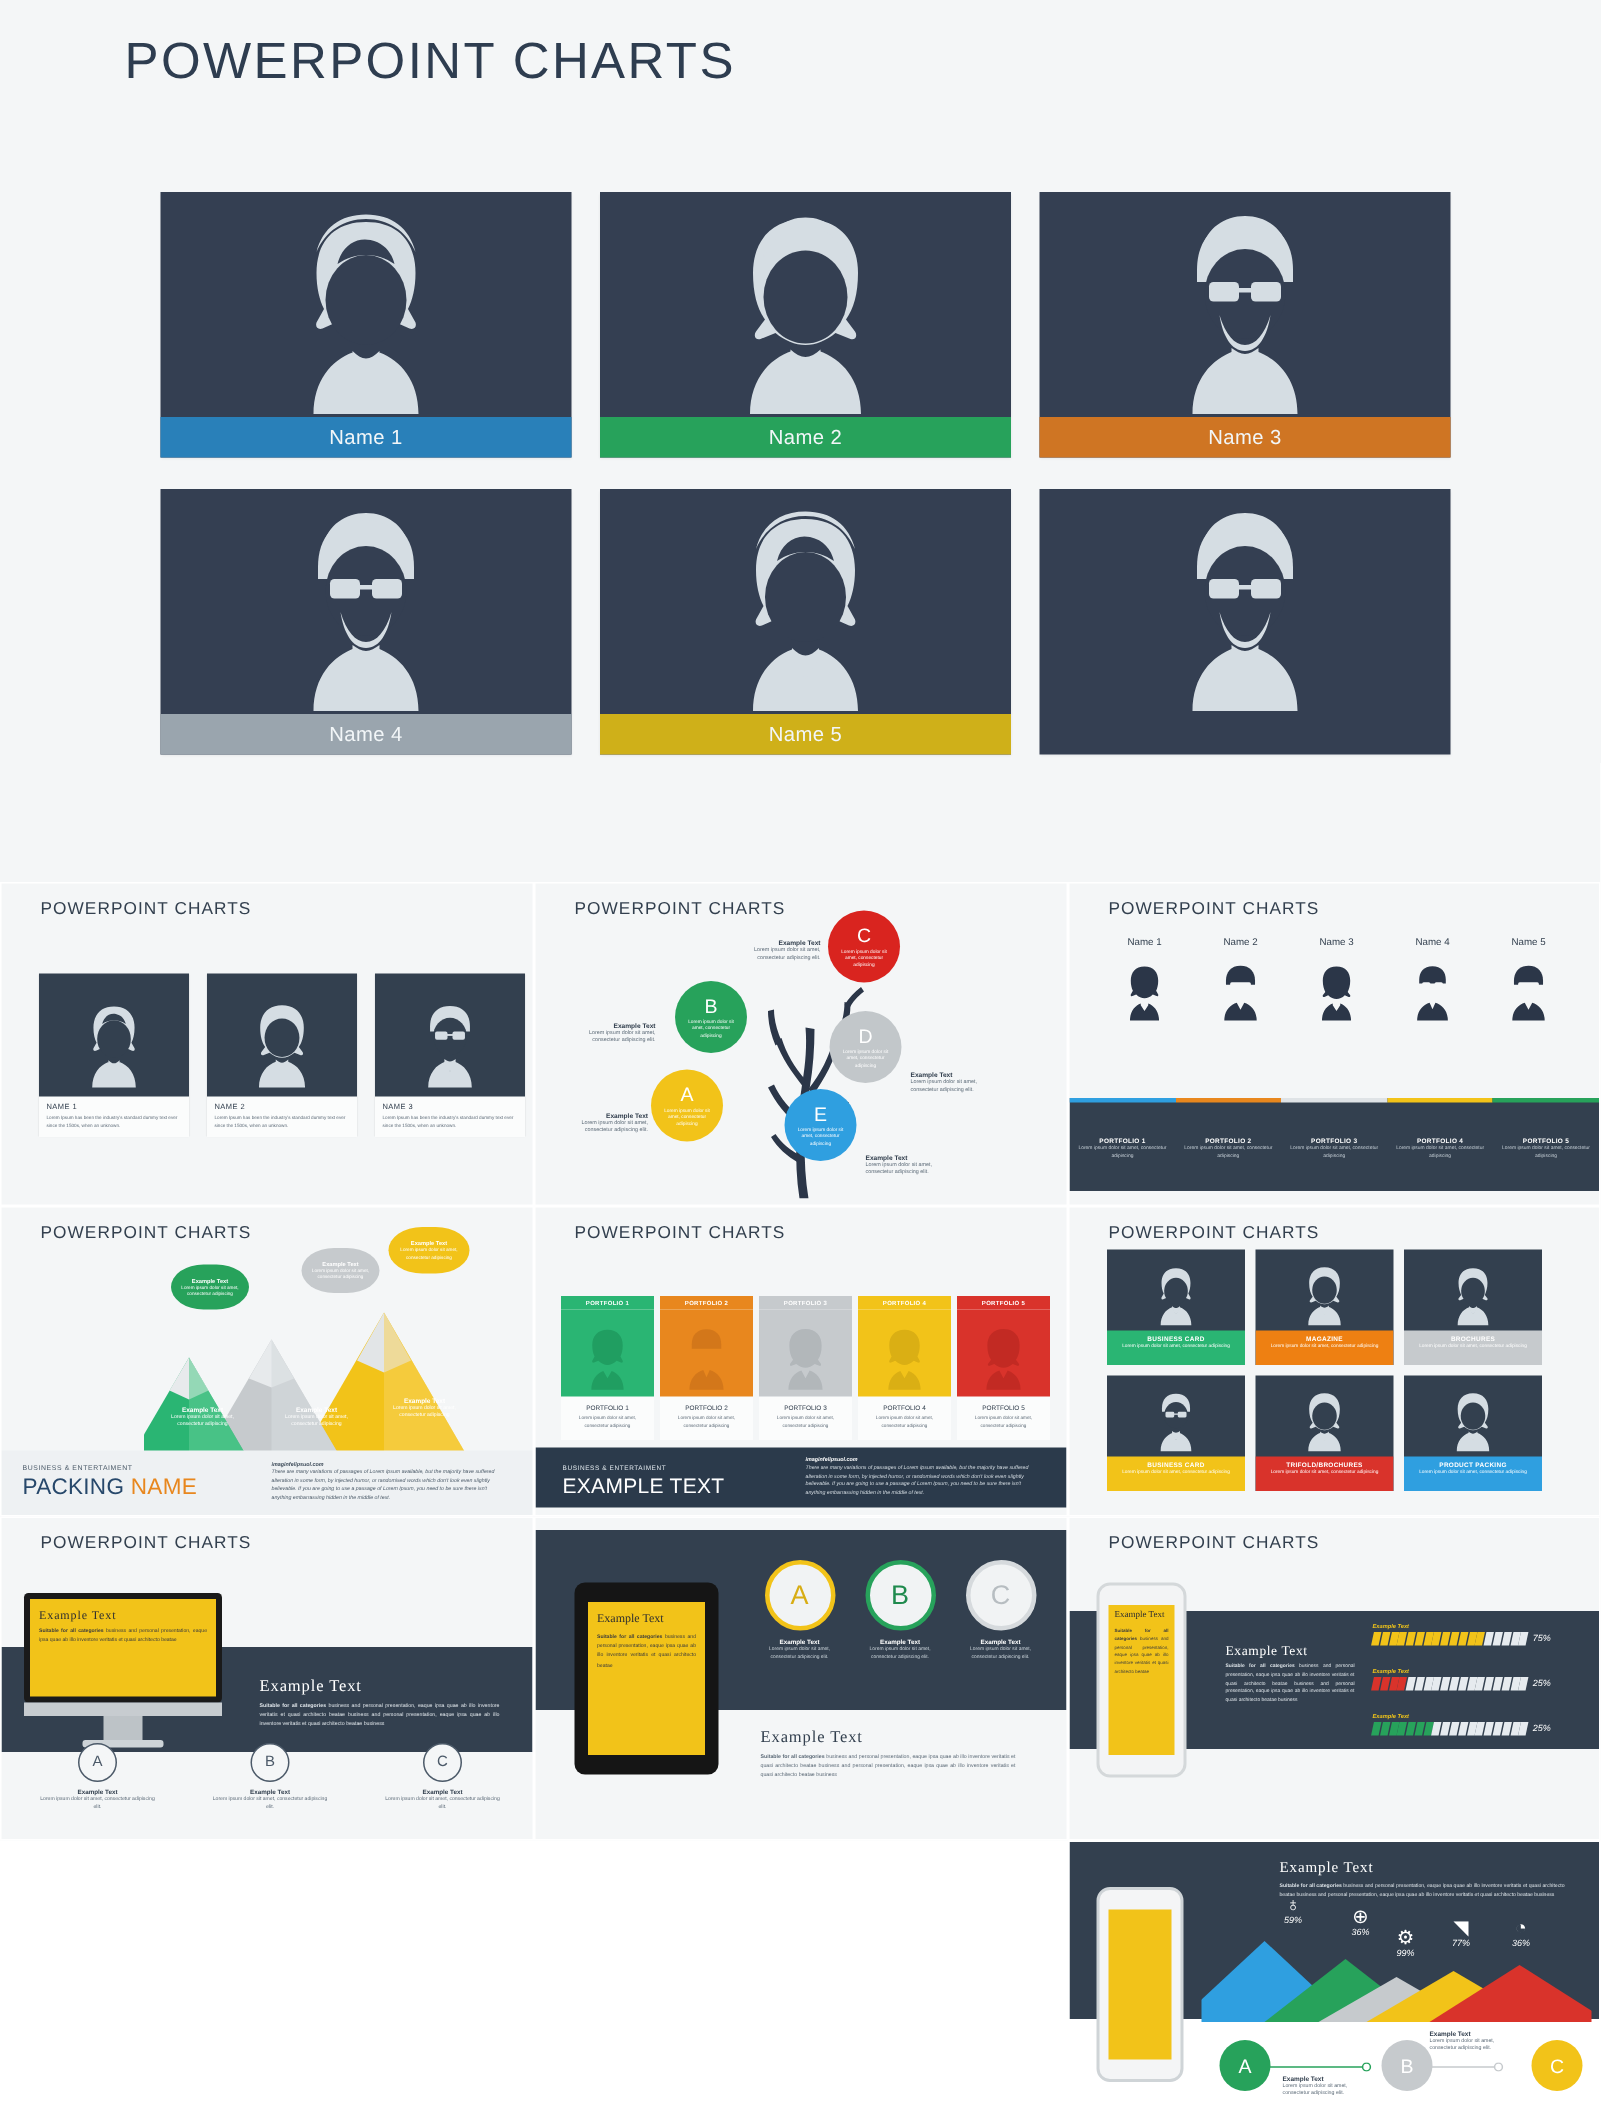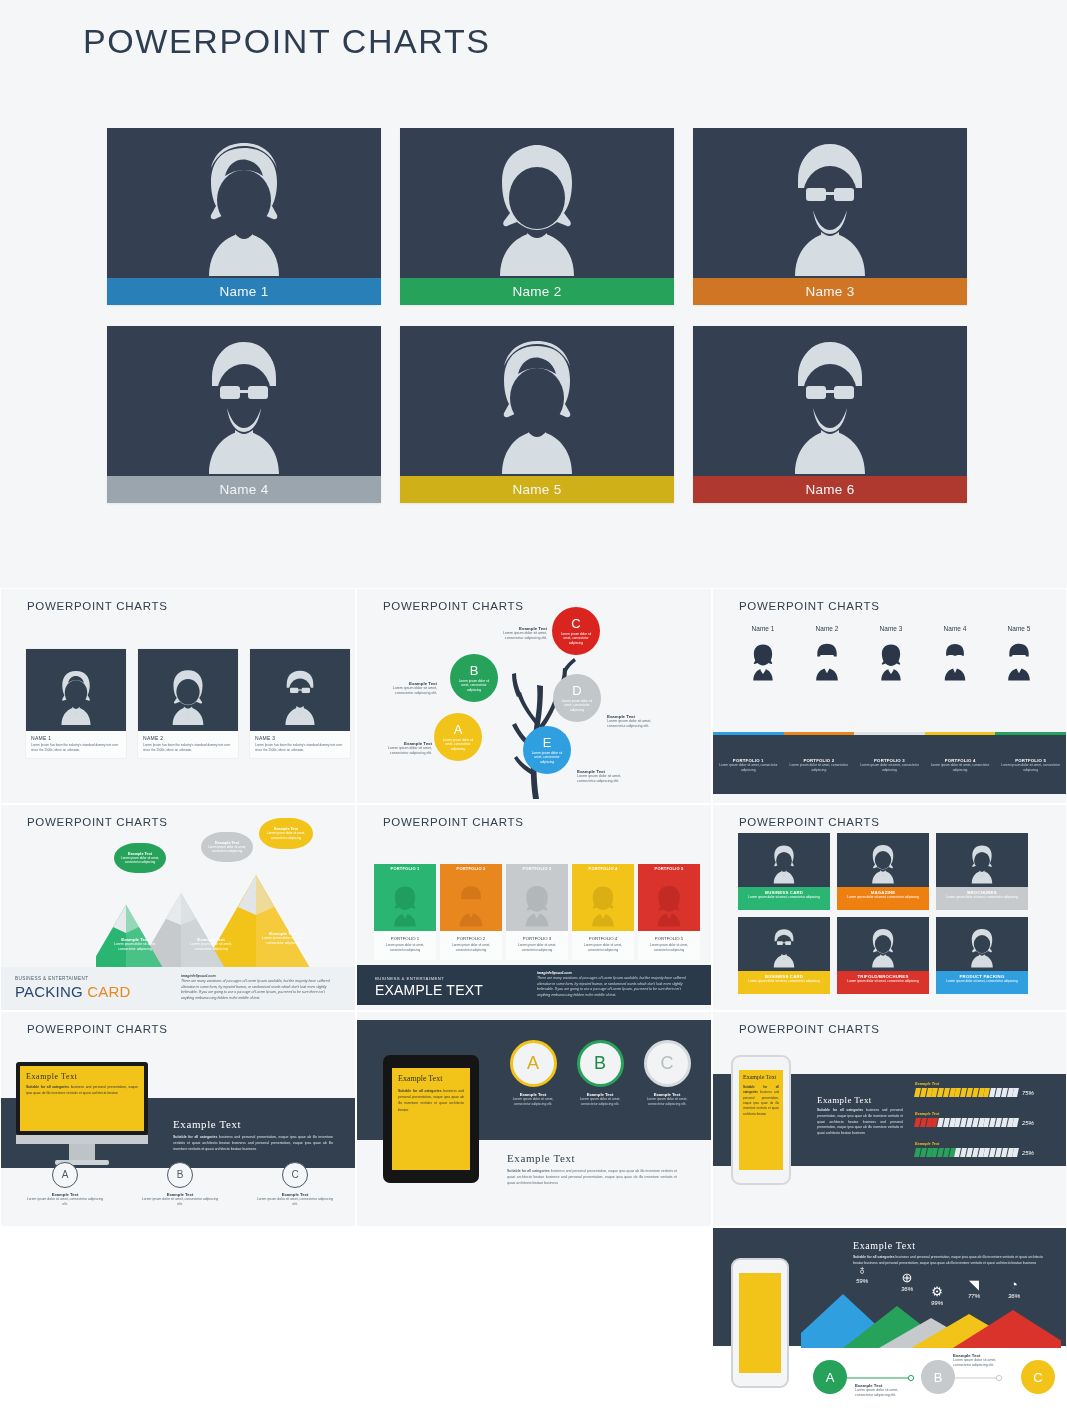--- a/index.html
+++ b/index.html
@@ -301,21 +301,20 @@
           <path d="M36 28c8-12 17-17 29-17s21 5 29 17c-4-14-15-22-29-22S40 14 36 28z" fill="#d5dde3"></path>
           <g fill="#d5dde3">
             <rect x="41" y="50" width="20" height="13" rx="3"></rect>
             <rect x="69" y="50" width="20" height="13" rx="3"></rect>
             <rect x="60" y="54" width="10" height="3"></rect>
           </g>
           <path d="M48 72c4 13 10 20 17 20s13-7 17-20c-2 14-8 24-17 24s-15-10-17-24z" fill="#d5dde3"></path>
           <path d="M56 94c3 2 6 4 9 4s6-2 9-4v7l-9 14-9-14z" fill="#d5dde3"></path>
         </svg>
       </div>
-      <div class="person-name" style="background: rgb(176, 57, 47);">Name 6</div>
     </div>
 
   </div>
 </section>
 
 <section class="thumbs">
 
   <div class="trow">
 
     <div class="thumb" style="width:356px;height:216px">
@@ -573,21 +572,21 @@
         <div class="h">Example Text</div>
         <div class="p">Lorem ipsum dolor sit amet, consectetur adipiscing</div>
       </div>
       <div class="mt-label" style="left:255px;top:126px;width:54px">
         <div class="h">Example Text</div>
         <div class="p">Lorem ipsum dolor sit amet, consectetur adipiscing</div>
       </div>
 
       <div class="t4-footer">
         <div class="bt">BUSINESS &amp; ENTERTAIMENT</div>
-        <div class="ex"><span>PACKING</span> <i>CARD</i></div>
+        <div class="ex"><span>PACKING</span> <i>NAME</i></div>
         <div class="site">imaginfelipsuol.com</div>
         <div class="para">There are many variations of passages of Lorem Ipsum available, but the majority have suffered alteration in some form, by injected humor, or randomised words which don't look even slightly believable. If you are going to use a passage of Lorem Ipsum, you need to be sure there isn't anything embarrassing hidden in the middle of text.</div>
       </div>
     </div>
 
     <div class="thumb" style="width:356px;height:207px">
       <div class="tt">POWERPOINT CHARTS</div>
       <div class="t5-cards">
         <div class="t5-card">
           <div class="hd" style="background:#2ab573">PORTFOLIO 1</div>

